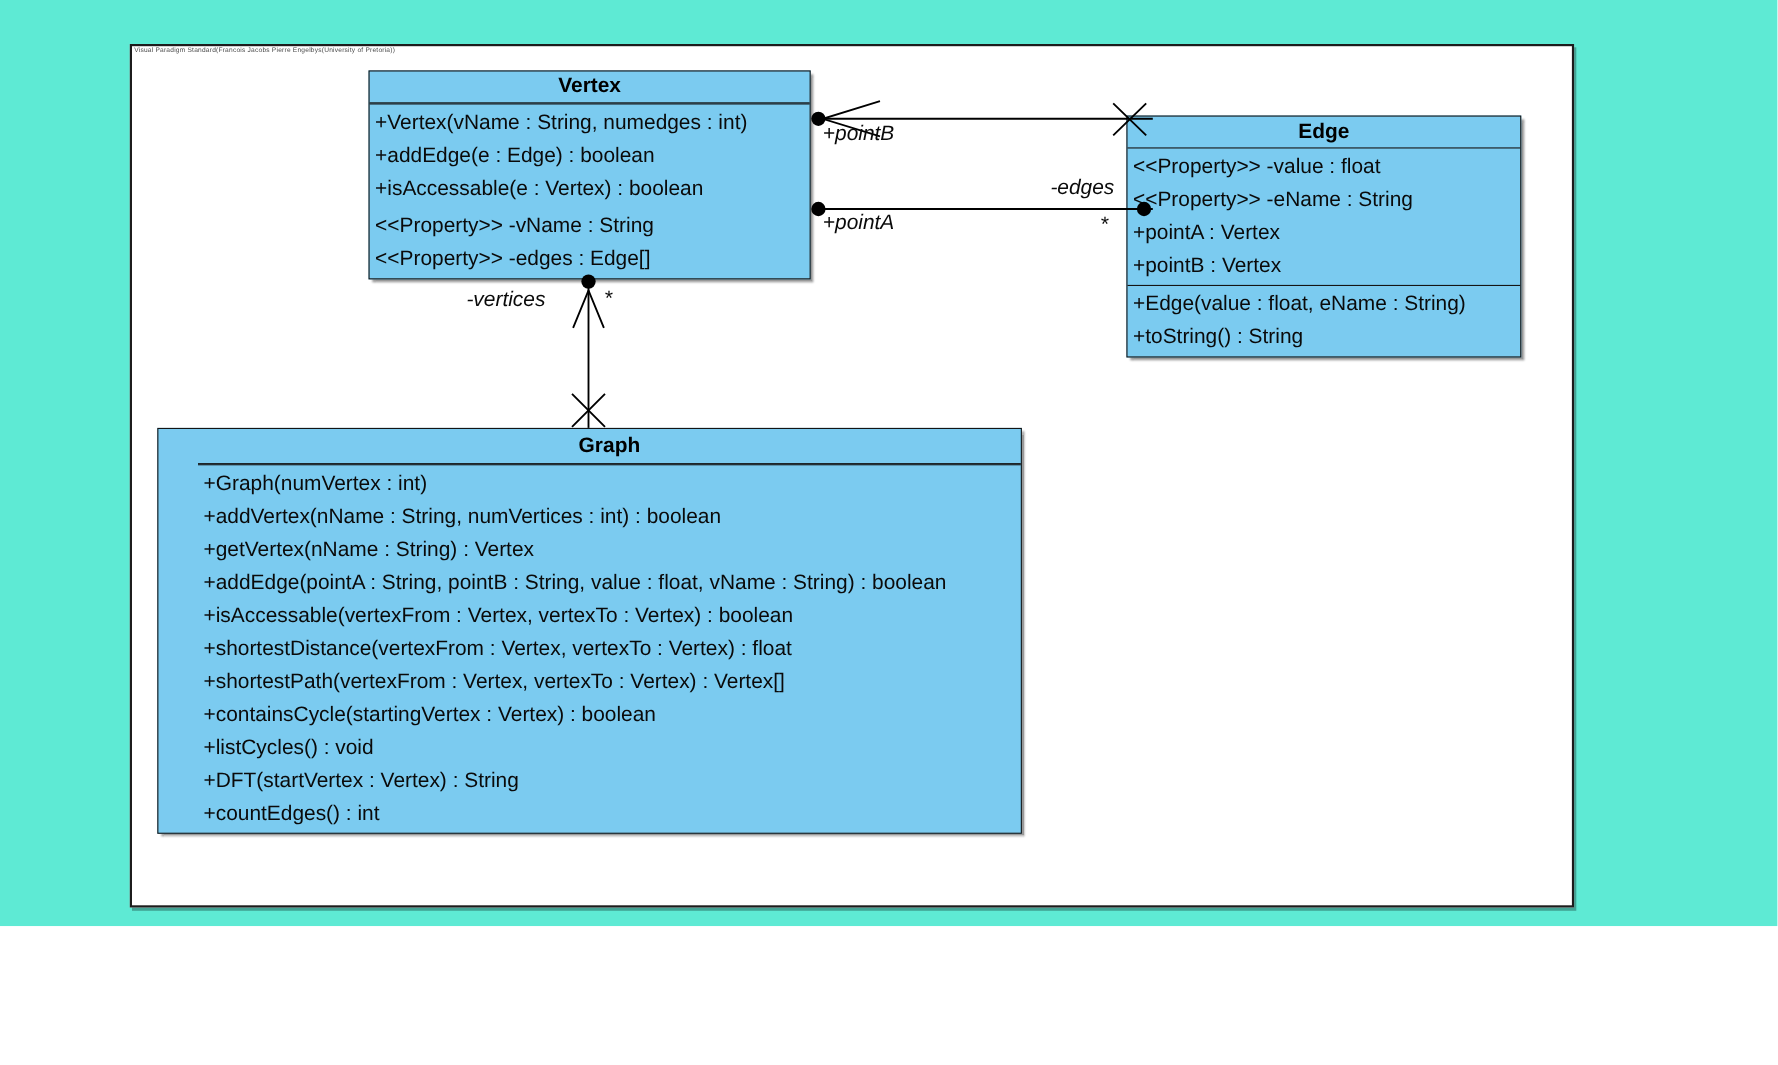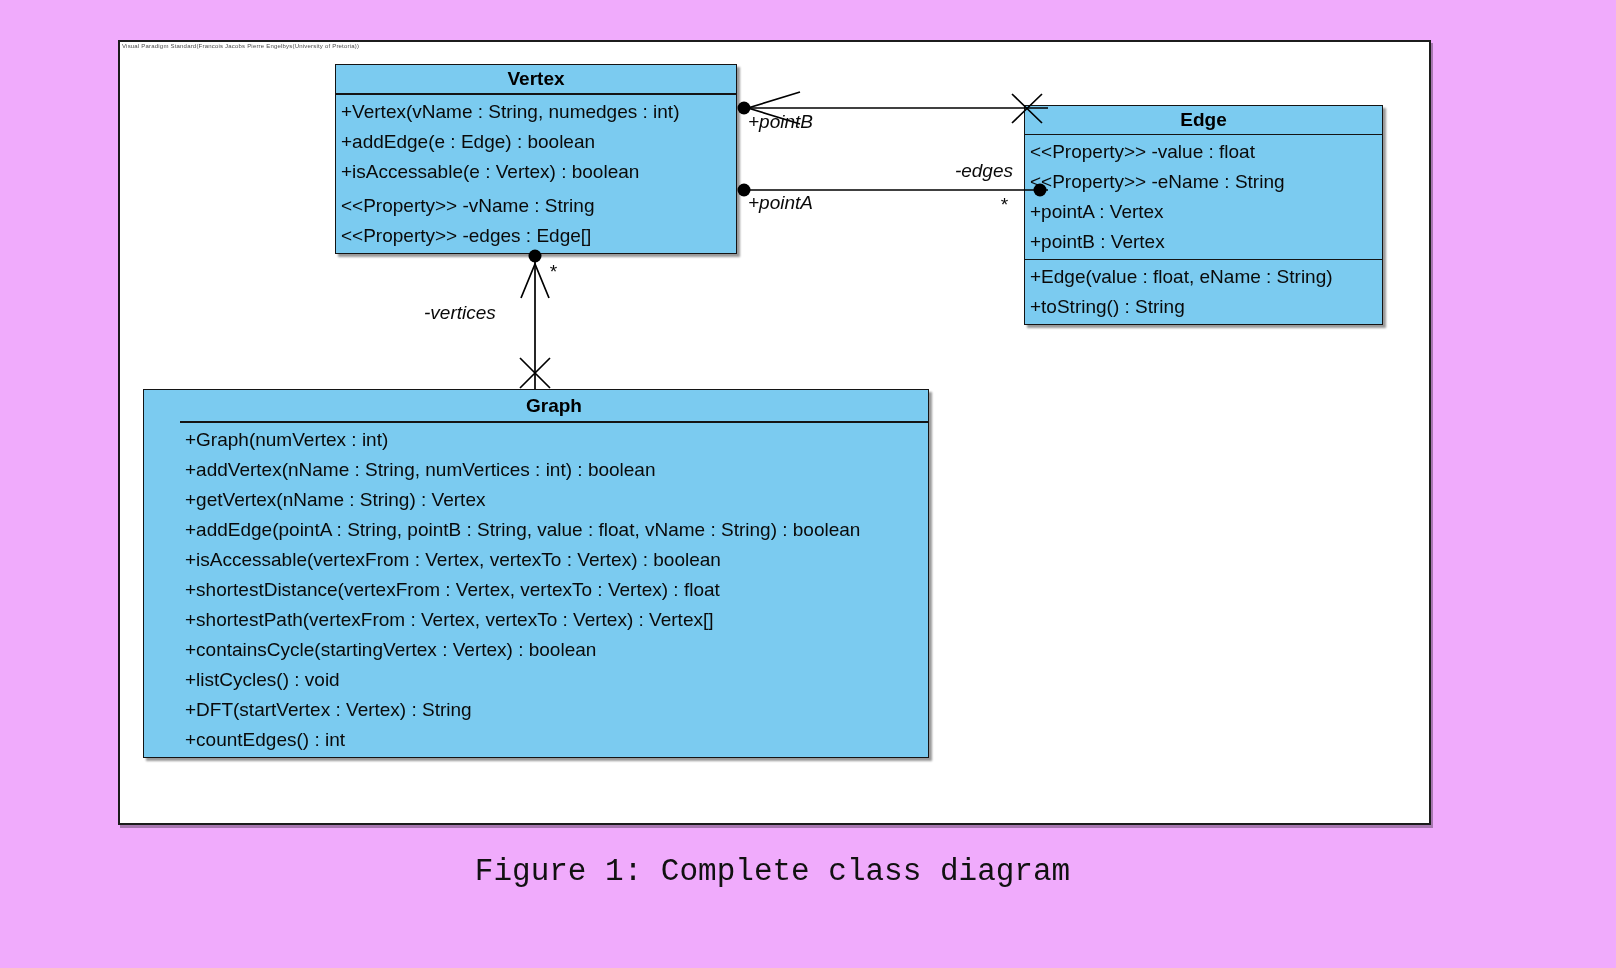--- a/index.html
+++ b/index.html
@@ -1,16 +1,16 @@
 <!DOCTYPE html>
 <html><head>
 <meta charset="utf-8">
 <style>
   html,body{margin:0;padding:0;background:#ffffff;}
-  .page{position:relative;width:1616px;height:968px;background:#f0abfc;overflow:hidden;
+  .page{position:relative;width:1616px;height:842px;background:#5eead4;overflow:hidden;
         font-family:"Liberation Sans",sans-serif;}
   .frame{position:absolute;left:118px;top:40px;width:1309px;height:781px;
          border:2px solid #1c1c1c;background:#ffffff;box-shadow:2px 3px 0 rgba(0,0,0,0.30);}
   .watermark{position:absolute;left:122px;top:43px;font-size:6px;color:#4a4a4a;
              letter-spacing:0.2px;white-space:nowrap;}
   .uml-class{position:absolute;background:#7bcbf0;border:1.6px solid #141414;
              box-shadow:3px 3px 2px rgba(0,0,0,0.40);box-sizing:border-box;}
   .uml-title{font-weight:bold;font-size:19px;text-align:center;line-height:28px;height:28px;
              border-bottom:1.6px solid #141414;}
   .uml-section{padding:2px 0;}
@@ -96,18 +96,18 @@
       <circle cx="535" cy="256" r="6.5" fill="#000" stroke="none"></circle>
       <path d="M 521 298 L 535 264 L 549 298"></path>
       <path d="M 520 358 L 550 388 M 550 358 L 520 388"></path>
     </g>
   </svg>
 
   <span class="lbl" style="left:748px;top:111px;">+pointB</span>
   <span class="lbl" style="left:748px;top:192px;">+pointA</span>
   <span class="lbl right" style="left:941px;top:160px;width:72px;">-edges</span>
   <span class="lbl" style="left:1000px;top:194px;">*</span>
-  <span class="lbl" style="left:424px;top:262px;margin-top:40px;">-vertices</span>
+  <span class="lbl" style="left:424px;top:262px;">-vertices</span>
   <span class="lbl" style="left:549px;top:261px;">*</span>
 
   <div class="caption">Figure 1: Complete class diagram</div>
 
 </div>
 
 </body></html>

